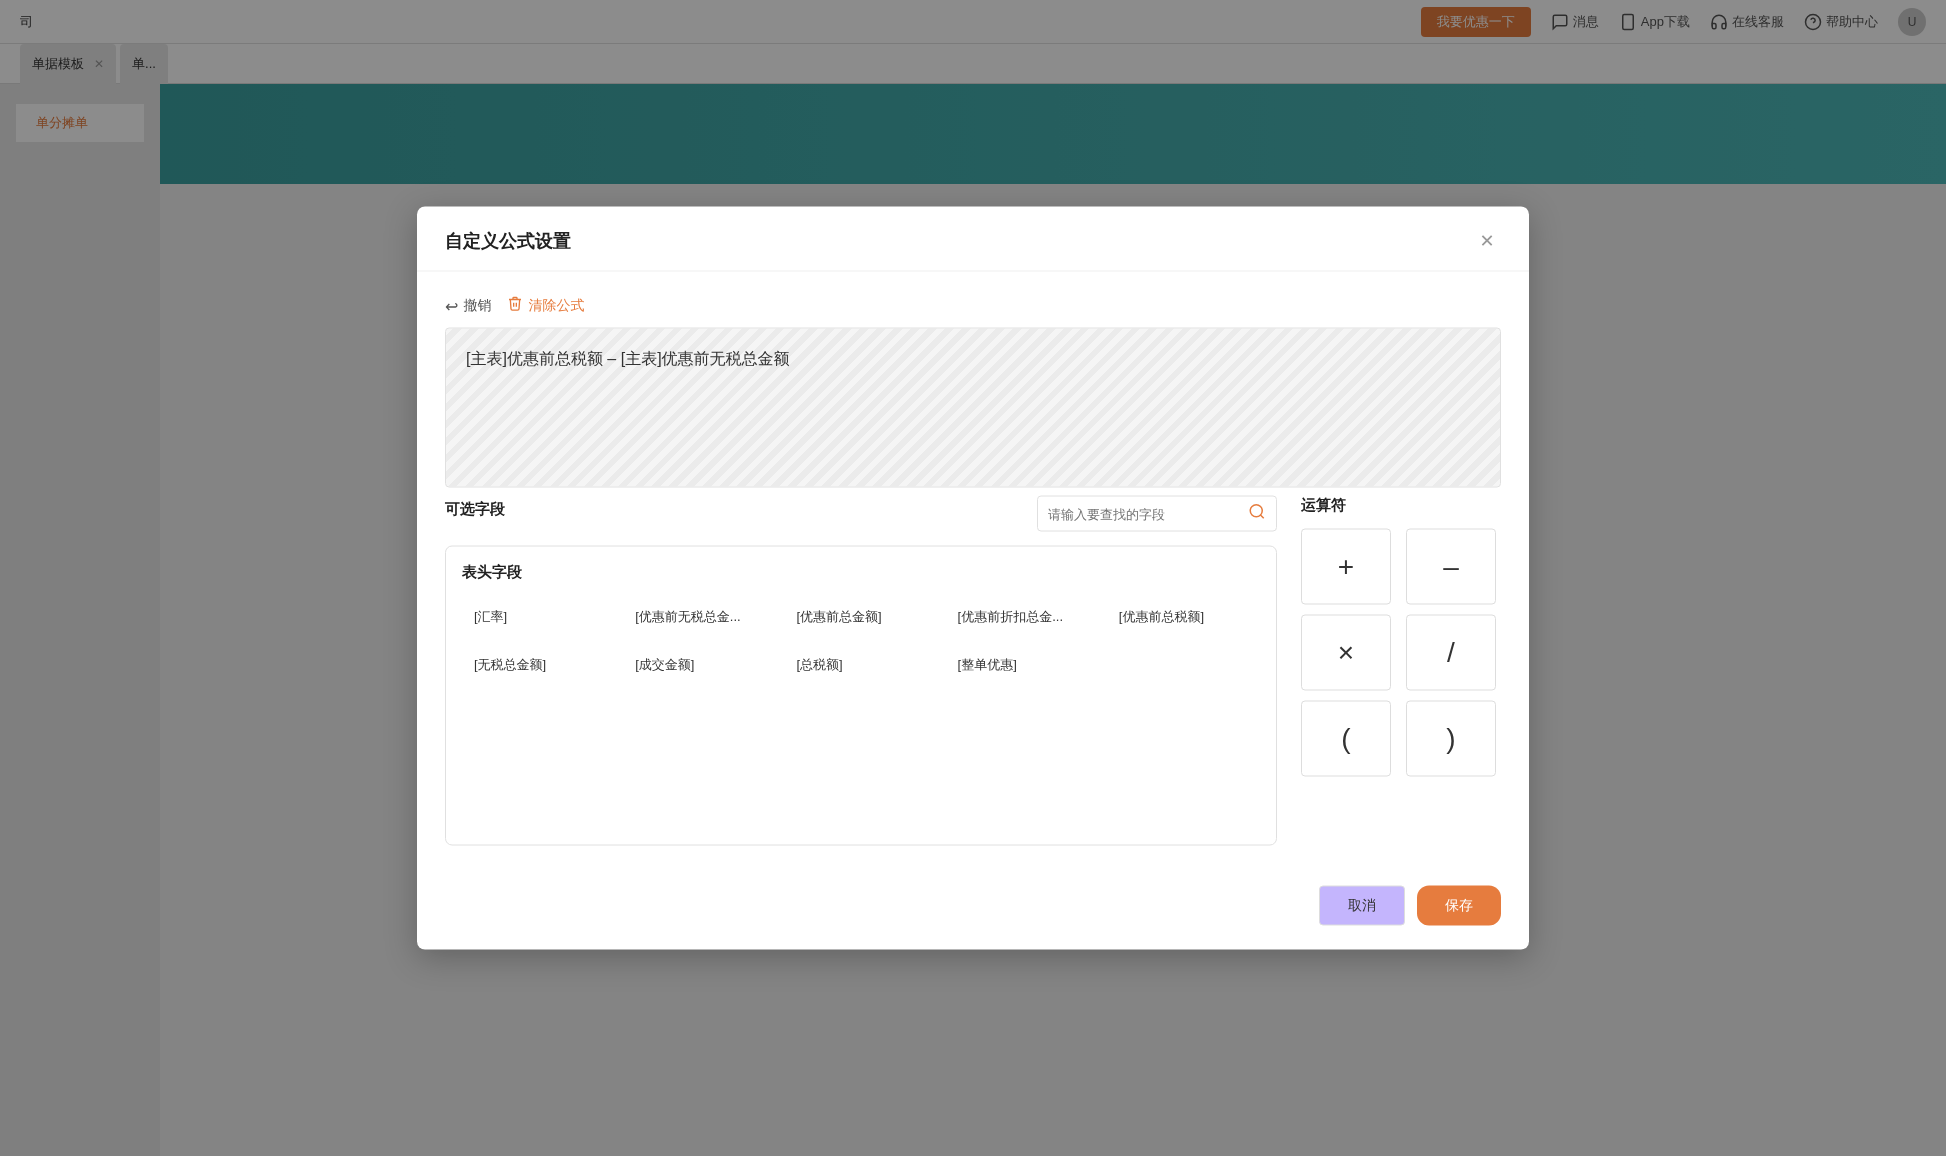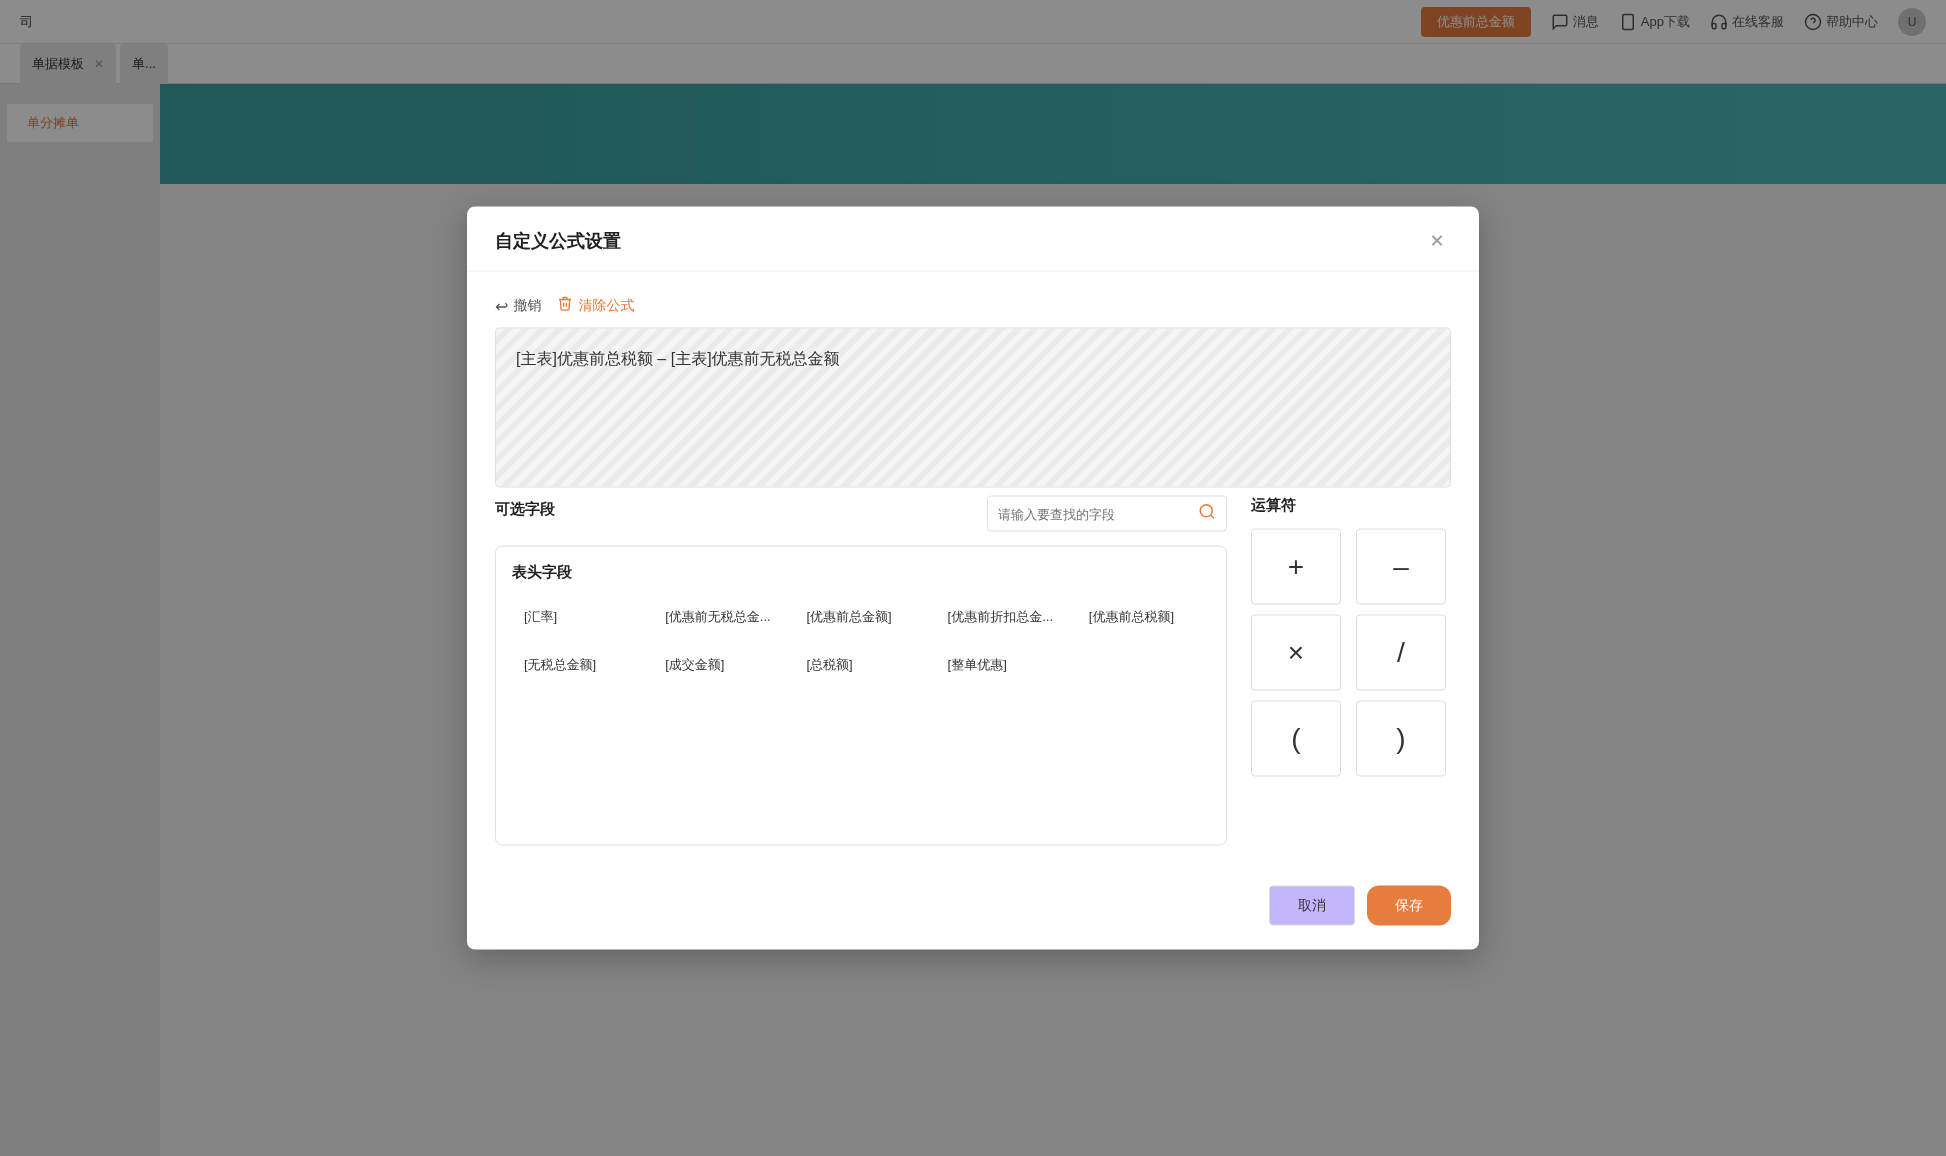--- a/index.html
+++ b/index.html
@@ -63,21 +63,21 @@
       color: #333;
       cursor: pointer;
     }
 
     .left-sidebar {
       position: absolute;
       top: 84px; left: 0;
       width: 160px;
       height: calc(100% - 84px);
       background: #e8e8e8;
-      padding: 20px 7px;
+      padding: 20px 16px;
     }
 
     .sidebar-item {
       padding: 10px 20px;
       font-size: 13px;
       color: #555;
       cursor: pointer;
     }
 
     .sidebar-item.active {
@@ -92,21 +92,21 @@
       background: rgba(0,0,0,0.45);
       z-index: 100;
     }
 
     
     .modal {
       position: absolute;
       top: 50%;
       left: 50%;
       transform: translate(-50%, -50%);
-      width: 1012px;
+      width: 1112px;
       max-height: 820px;
       background: #fff;
       border-radius: 8px;
       z-index: 200;
       padding: 0;
       overflow: hidden;
       box-shadow: 0 8px 32px rgba(0,0,0,0.25);
     }
 
     .modal-header {
@@ -380,21 +380,21 @@
   </style>
 </head>
 <body>
 
 <div class="bg-page"></div>
 
 <div class="top-bar">
   <span style="font-size:13px;color:#333;">司</span>
   <div class="top-bar-right">
     <span>
-      <button class="btn-orange">优惠前总金额</button>
+      <button class="btn-orange">我要优惠一下</button>
     </span>
     <span class="nav-icon" style="cursor:pointer;">
       <svg width="18" height="18" viewBox="0 0 24 24" fill="none" stroke="#555" stroke-width="2">
           <path d="M21 15a2 2 0 0 1-2 2H7l-4 4V5a2 2 0 0 1 2-2h14a2 2 0 0 1 2 2z"></path>
         </svg>
       消息
     </span>
     <span class="nav-icon" style="cursor:pointer;">
       <svg width="18" height="18" viewBox="0 0 24 24" fill="none" stroke="#555" stroke-width="2">
           <rect x="5" y="2" width="14" height="20" rx="2"></rect>

